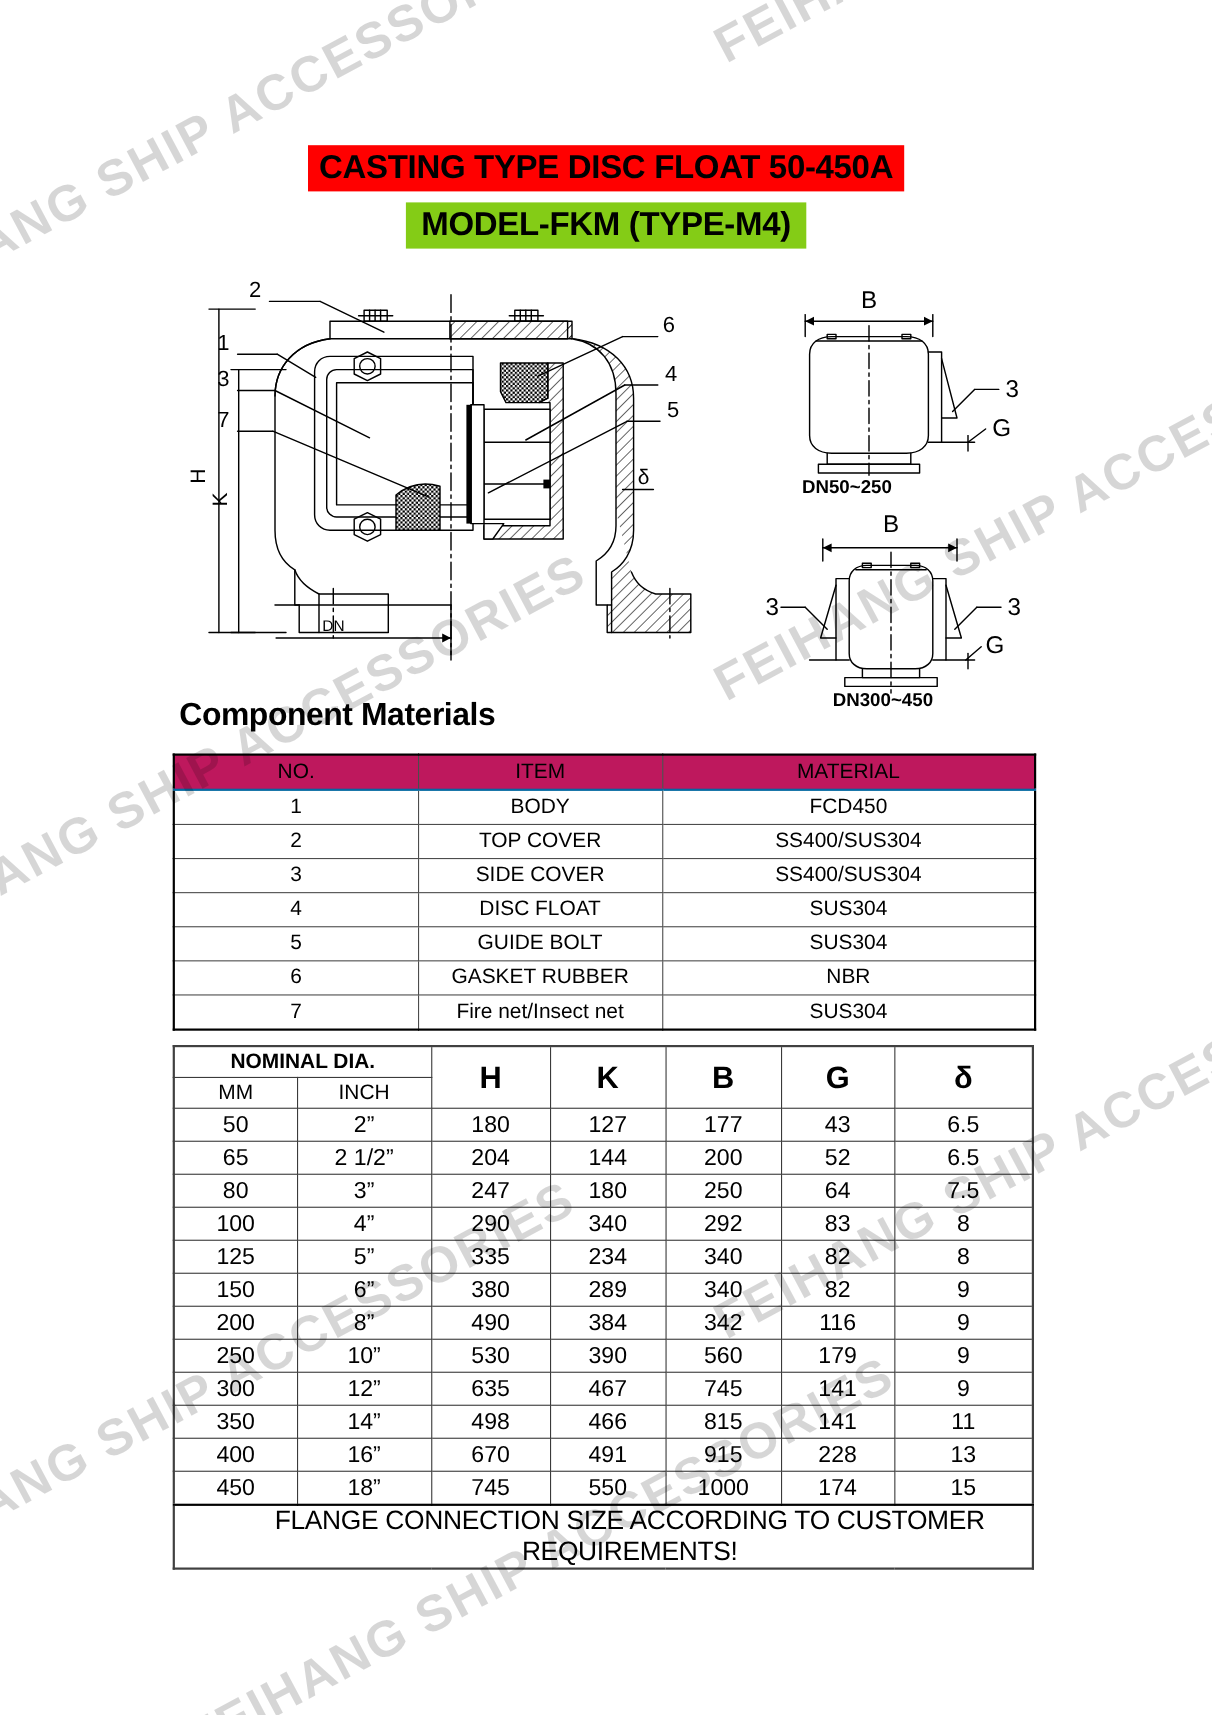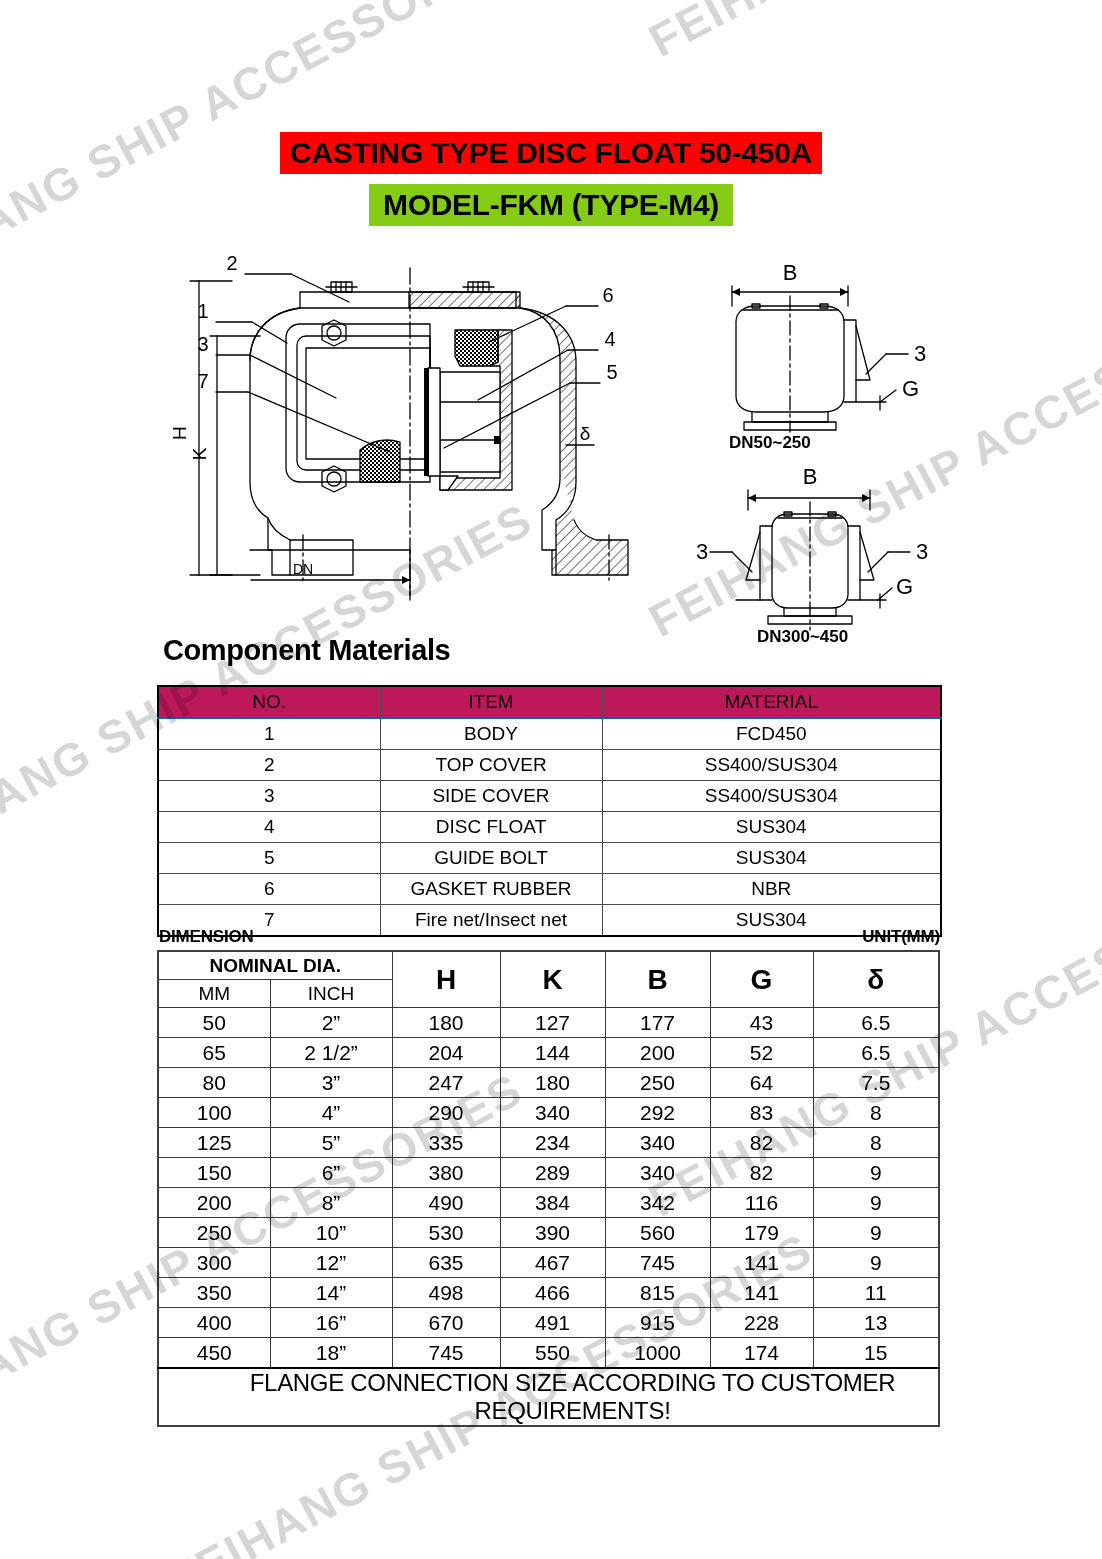--- a/index.html
+++ b/index.html
@@ -436,24 +436,20 @@
         <td>NBR</td>
       </tr>
       <tr>
         <td>7</td>
         <td>Fire net/Insect net</td>
         <td>SUS304</td>
       </tr>
     </tbody>
   </table>
 
-  <div id="dim-label-row">
-    <span>DIMENSION</span>
-    <span>UNIT(MM)</span>
-  </div>
 
   <table id="dimension-table">
     <colgroup>
       <col style="width:112px">
         <col style="width:122px">
       <col style="width:108px">
         <col style="width:105px">
       <col style="width:105px">
         <col style="width:103px">
         <col style="width:126px">

